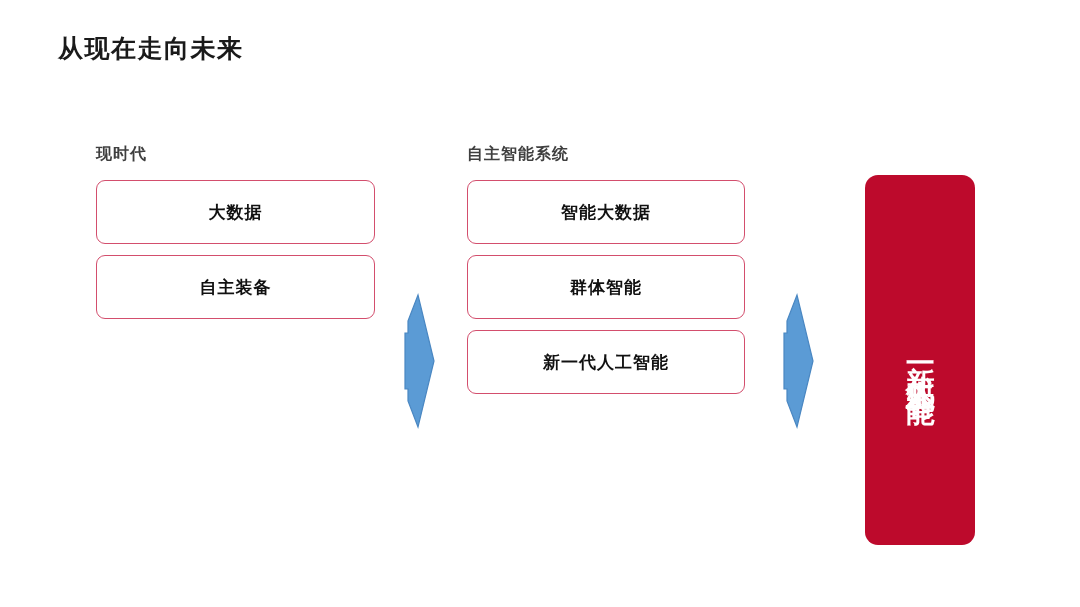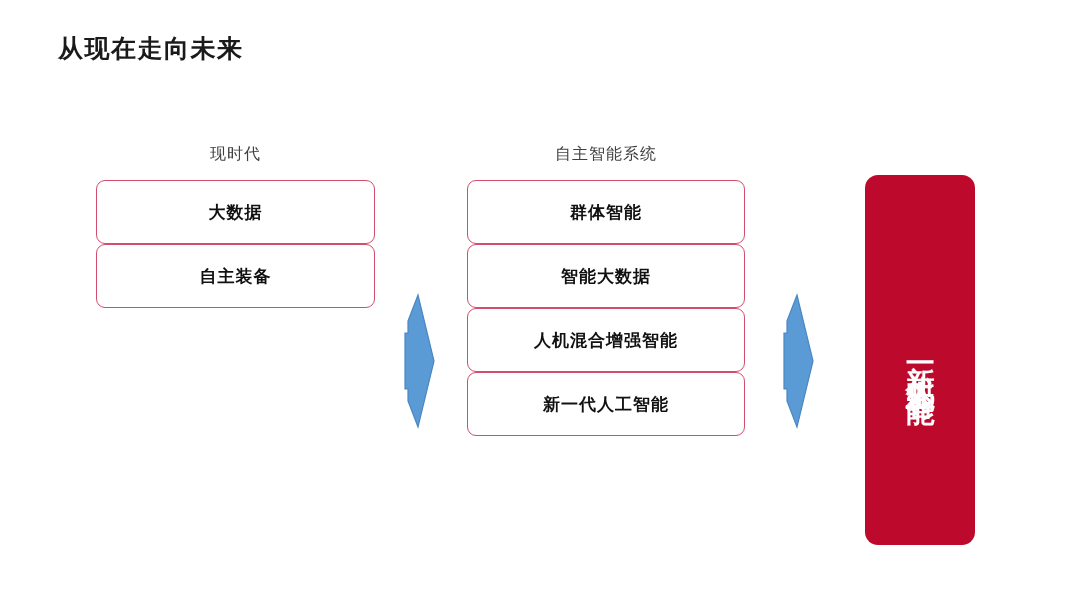--- a/index.html
+++ b/index.html
@@ -34,24 +34,24 @@
     letter-spacing: 1.5px;
     line-height: 1.2;
     white-space: nowrap;
   }
 
   
   .column-header {
     position: absolute;
     top: 144px;
     font-size: 16px;
-    font-weight: 400;
+    font-weight: 700;
     color: #3f3f3f;
     letter-spacing: 1px;
-    text-align: center;
+    text-align: left;
     white-space: nowrap;
   }
   #header-present {
     left: 96px;
     width: 279px;
   }
   #header-future {
     left: 467px;
     width: 278px;
   }
@@ -68,21 +68,21 @@
   #column-future {
     left: 467px;
     width: 278px;
   }
 
   .stage-card {
     position: relative;
     box-sizing: border-box;
     width: 100%;
     height: 64px;
-    margin-bottom: 0;
+    margin-bottom: 11px;
     border: 1.6px solid #d34e6d;
     border-radius: 9px;
     background: #ffffff;
     display: flex;
     align-items: center;
     justify-content: center;
   }
   .stage-card:last-child {
     margin-bottom: 0;
     align-items: center;
@@ -146,27 +146,24 @@
     <div class="stage-card">
       <span class="stage-card-label">大数据</span>
     </div>
     <div class="stage-card">
       <span class="stage-card-label">自主装备</span>
     </div>
   </div>
 
   <div class="card-column" id="column-future">
     <div class="stage-card">
-      <span class="stage-card-label">群体智能</span>
-    </div>
-    <div class="stage-card">
       <span class="stage-card-label">智能大数据</span>
     </div>
     <div class="stage-card">
-      <span class="stage-card-label">人机混合增强智能</span>
+      <span class="stage-card-label">群体智能</span>
     </div>
     <div class="stage-card">
       <span class="stage-card-label">新一代人工智能</span>
     </div>
   </div>
 
   <div class="flow-arrow" id="arrow-one">
     <svg viewBox="0 0 32 136" preserveAspectRatio="none" aria-hidden="true">
       <polygon points="4,28 14,2 30,68 14,134 4,108 4,96 1,96 1,40 4,40" fill="#5b9bd5" stroke="#4a87c2" stroke-width="1.2"></polygon>
     </svg>

